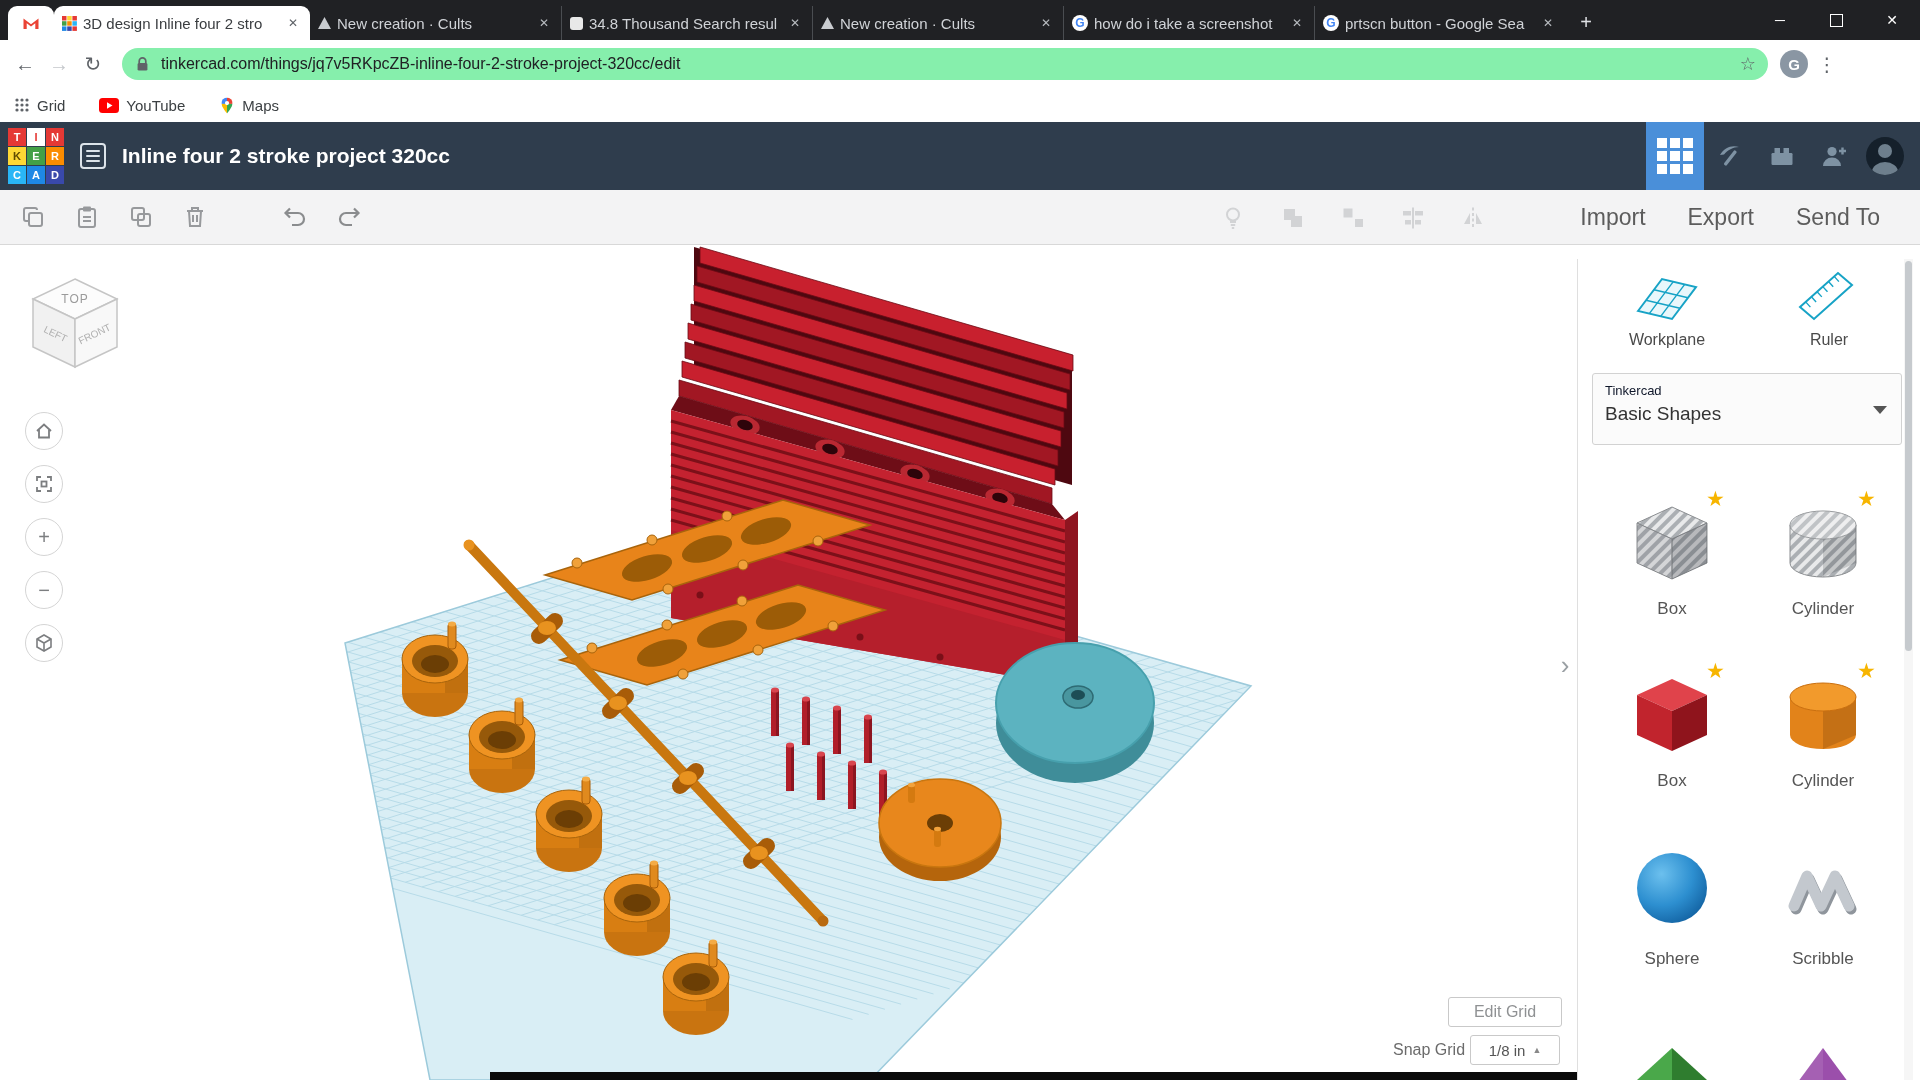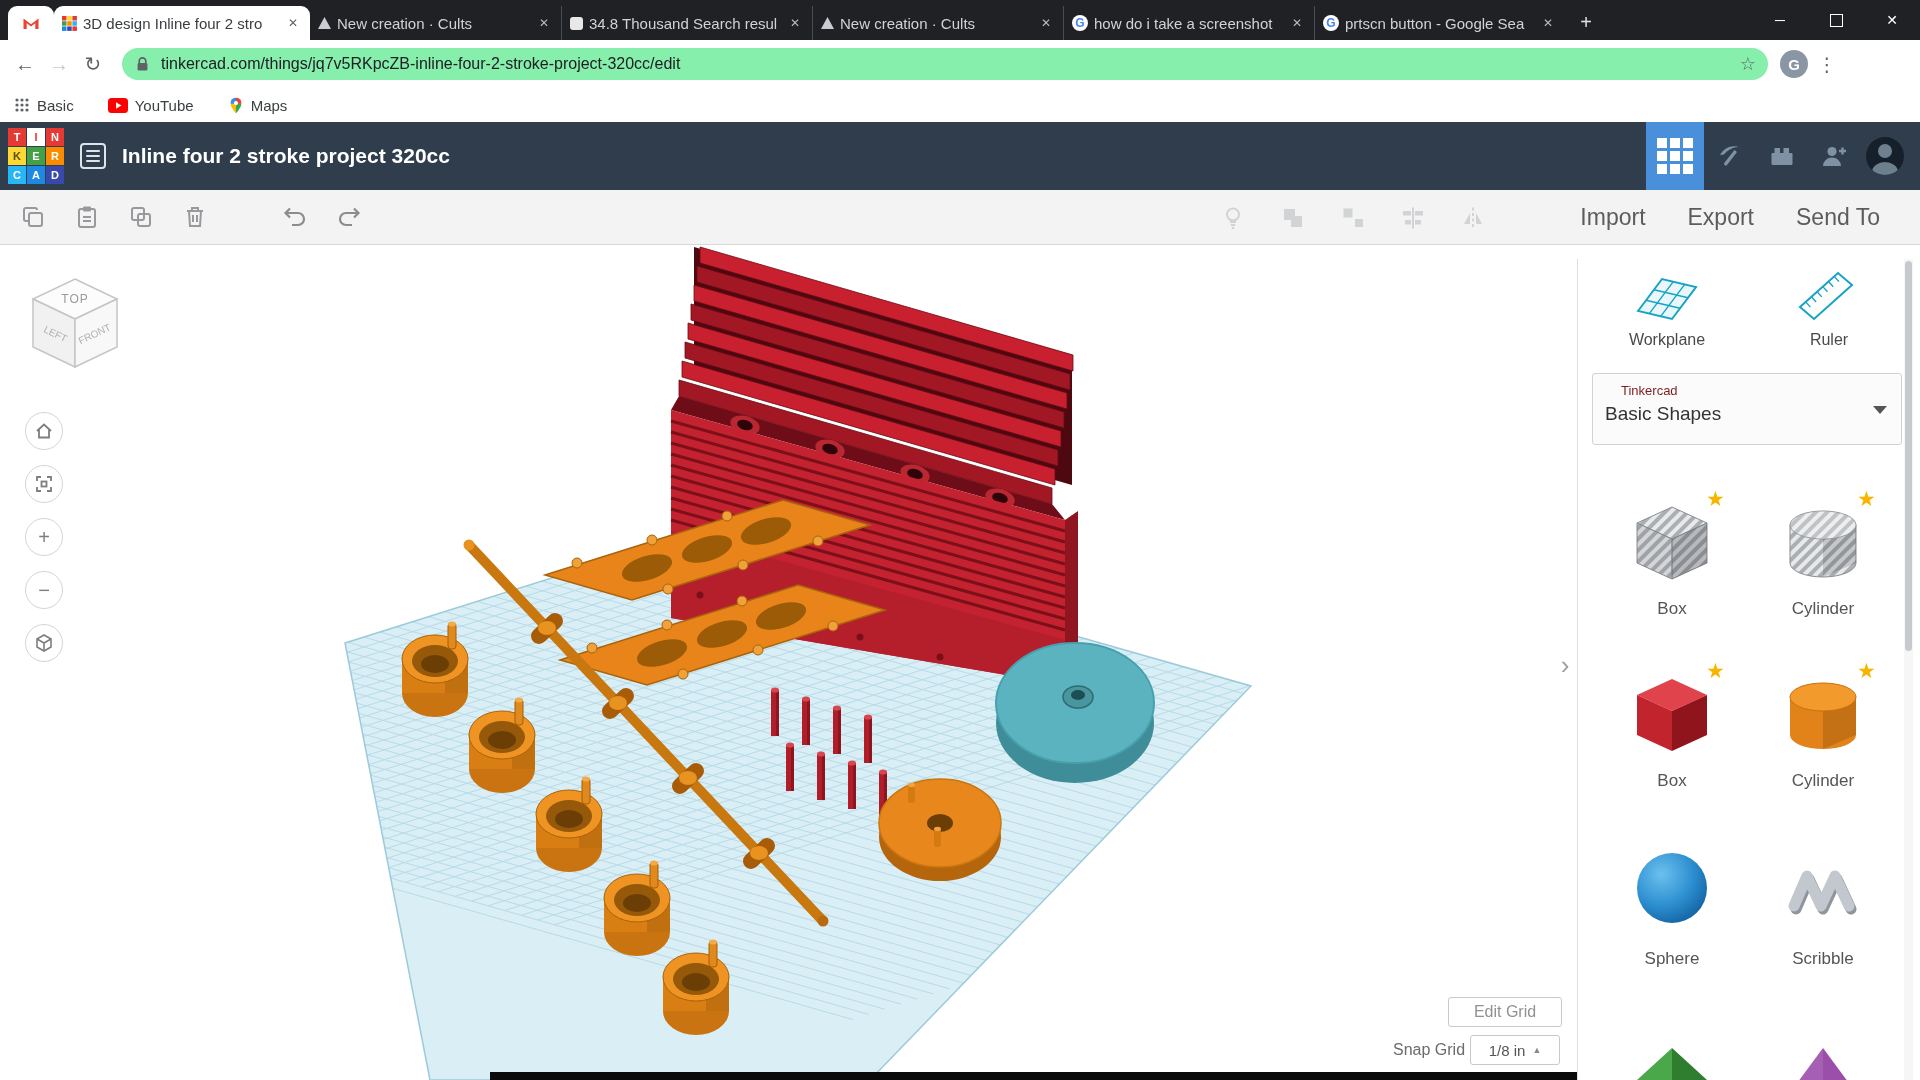--- a/index.html
+++ b/index.html
@@ -101,21 +101,21 @@
                    align-items:center;justify-content:center;color:#9aa0a4;font-size:26px;cursor:pointer;}
   .bottom-strip{position:absolute;left:490px;top:827px;width:1087px;height:8px;background:#0a0a0a;}
 
   
   .panel{position:absolute;left:1577px;top:259px;width:343px;height:835px;background:#fff;
          border-left:1px solid #dfdfdf;box-sizing:border-box;overflow:hidden;}
   .pl-top-item{position:absolute;top:10px;width:120px;text-align:center;cursor:pointer;}
   .pl-top-item .lbl{font-size:16px;color:#4a4a4a;margin-top:4px;}
   .pl-dd{position:absolute;left:14px;top:114px;width:310px;height:72px;border:1px solid #d2d2d2;
          border-radius:3px;background:#fbfbfb;box-sizing:border-box;padding:9px 12px;cursor:pointer;}
-  .pl-dd .small{font-size:13px;color:#7f1d1d;margin-left:16px;}
+  .pl-dd .small{font-size:13px;color:#0f172a;}
   .pl-dd .big{font-size:19px;color:#333;margin-top:5px;}
   .dd-caret{position:absolute;right:14px;top:32px;width:0;height:0;border-left:7px solid transparent;
             border-right:7px solid transparent;border-top:8px solid #555;}
   .tile-icon{position:absolute;width:86px;height:86px;cursor:pointer;}
   .tile-label{position:absolute;width:120px;text-align:center;font-size:17px;color:#555;}
   .tile-star{position:absolute;font-size:21px;color:#f7b500;cursor:pointer;text-shadow:0 0 1px #fff;}
   .pl-scroll{position:absolute;left:326px;top:0;width:9px;height:835px;background:#f6f6f6;}
   .pl-thumb{position:absolute;left:1px;top:2px;width:7px;height:390px;background:#c6cace;border-radius:4px;}
 </style>
 </head>
@@ -212,21 +212,21 @@
             <circle cx="8" cy="3" r="1.6"></circle>
             <circle cx="13" cy="3" r="1.6"></circle>
         <circle cx="3" cy="8" r="1.6"></circle>
             <circle cx="8" cy="8" r="1.6"></circle>
             <circle cx="13" cy="8" r="1.6"></circle>
         <circle cx="3" cy="13" r="1.6"></circle>
             <circle cx="8" cy="13" r="1.6"></circle>
             <circle cx="13" cy="13" r="1.6"></circle>
           </g>
       </svg>
-      <span>Basic</span>
+      <span>Grid</span>
     </div>
     <div class="bm-item">
       <svg width="20" height="15" viewBox="0 0 20 15">
         <rect x="0" y="0" width="20" height="15" rx="3.5" fill="#f00"></rect>
         <path d="M8,4.2 L13.5,7.5 L8,10.8 Z" fill="#fff"></path>
       </svg>
       <span>YouTube</span>
     </div>
     <div class="bm-item">
       <svg width="16" height="21" viewBox="0 0 20 22">

